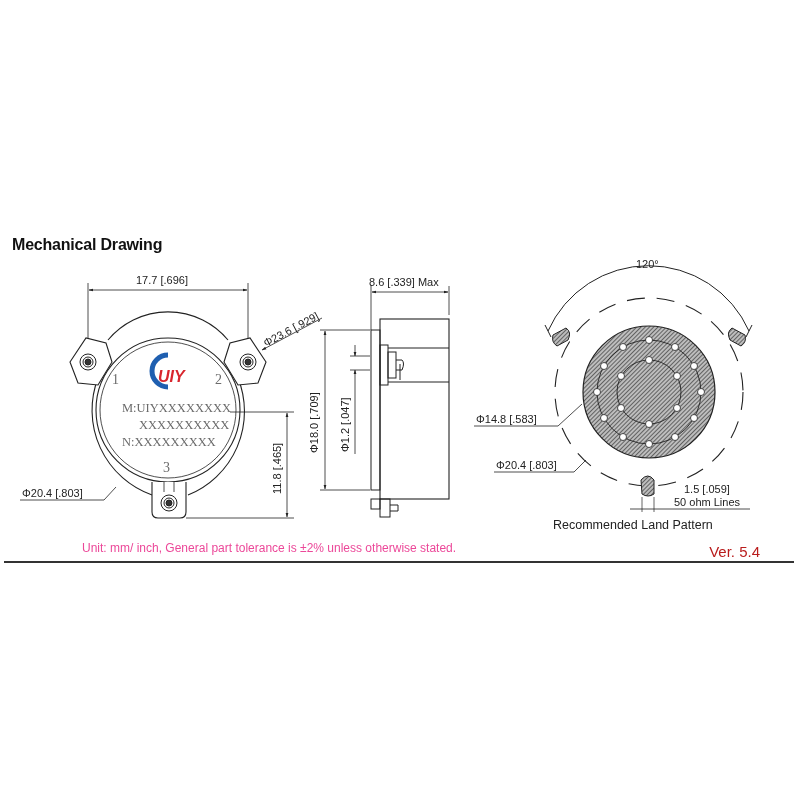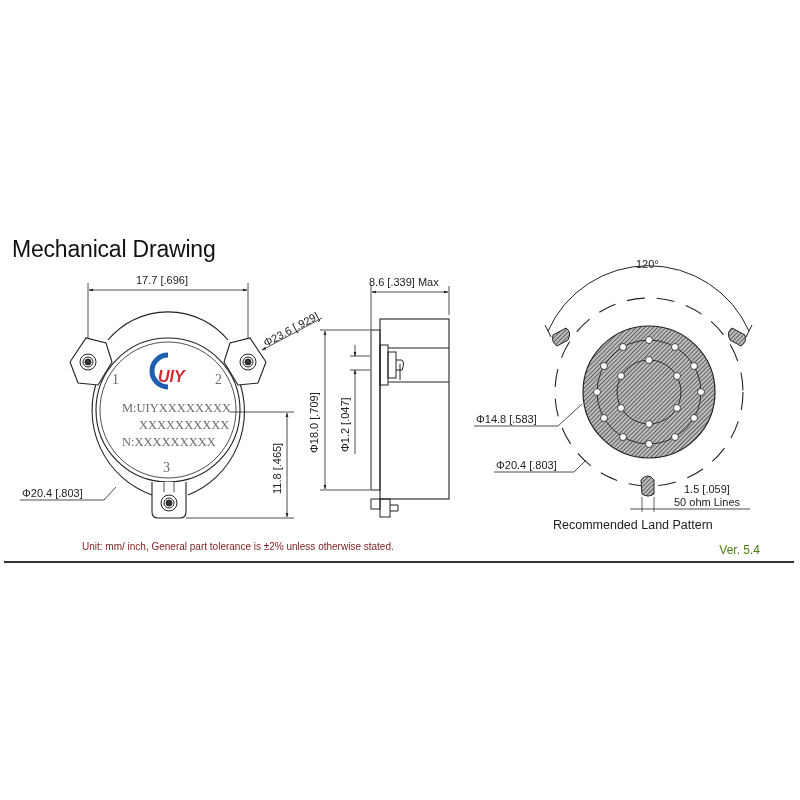--- a/index.html
+++ b/index.html
@@ -1,22 +1,22 @@
 <!DOCTYPE html>
 <html><head>
 <meta charset="utf-8">
 <style>
   html, body { margin: 0; padding: 0; background: #ffffff; }
   body { width: 800px; height: 800px; position: relative; overflow: hidden; font-family: "Liberation Sans", sans-serif; color: #111; }
-  .title { position: absolute; left: 12px; top: 236px; font-size: 23px; font-weight: normal; letter-spacing: -0.2px; color: #111; }
+  .title { position: absolute; left: 12px; top: 236px; font-size: 16px; font-weight: bold; letter-spacing: -0.2px; color: #111; }
   svg.drawing { position: absolute; left: 0; top: 0; }
   .dim { font-family: "Liberation Sans", sans-serif; font-size: 11px; fill: #222; }
   .serif { font-family: "Liberation Serif", serif; fill: #6b6b6b; }
-  .footer-note { position: absolute; left: 82px; top: 541px; font-size: 10px; color: #7f1d1d; font-family: "Liberation Sans", sans-serif; }
-  .version { position: absolute; right: 40px; top: 543px; font-size: 12px; color: #4d7c0f; }
+  .footer-note { position: absolute; left: 82px; top: 541px; font-size: 12px; color: #ec4899; font-family: "Liberation Sans", sans-serif; }
+  .version { position: absolute; right: 40px; top: 543px; font-size: 15px; color: #b91c1c; }
   .footer-rule { position: absolute; left: 4px; right: 6px; top: 561px; height: 2px; background: #333; }
   .land-caption { position: absolute; left: 553px; top: 518px; font-size: 12.5px; color: #222; text-align: center; }
 </style>
 </head>
 <body>
 
 <div class="title">Mechanical Drawing</div>
 
 <svg class="drawing" width="800" height="800" viewBox="0 0 800 800">
   <defs>

